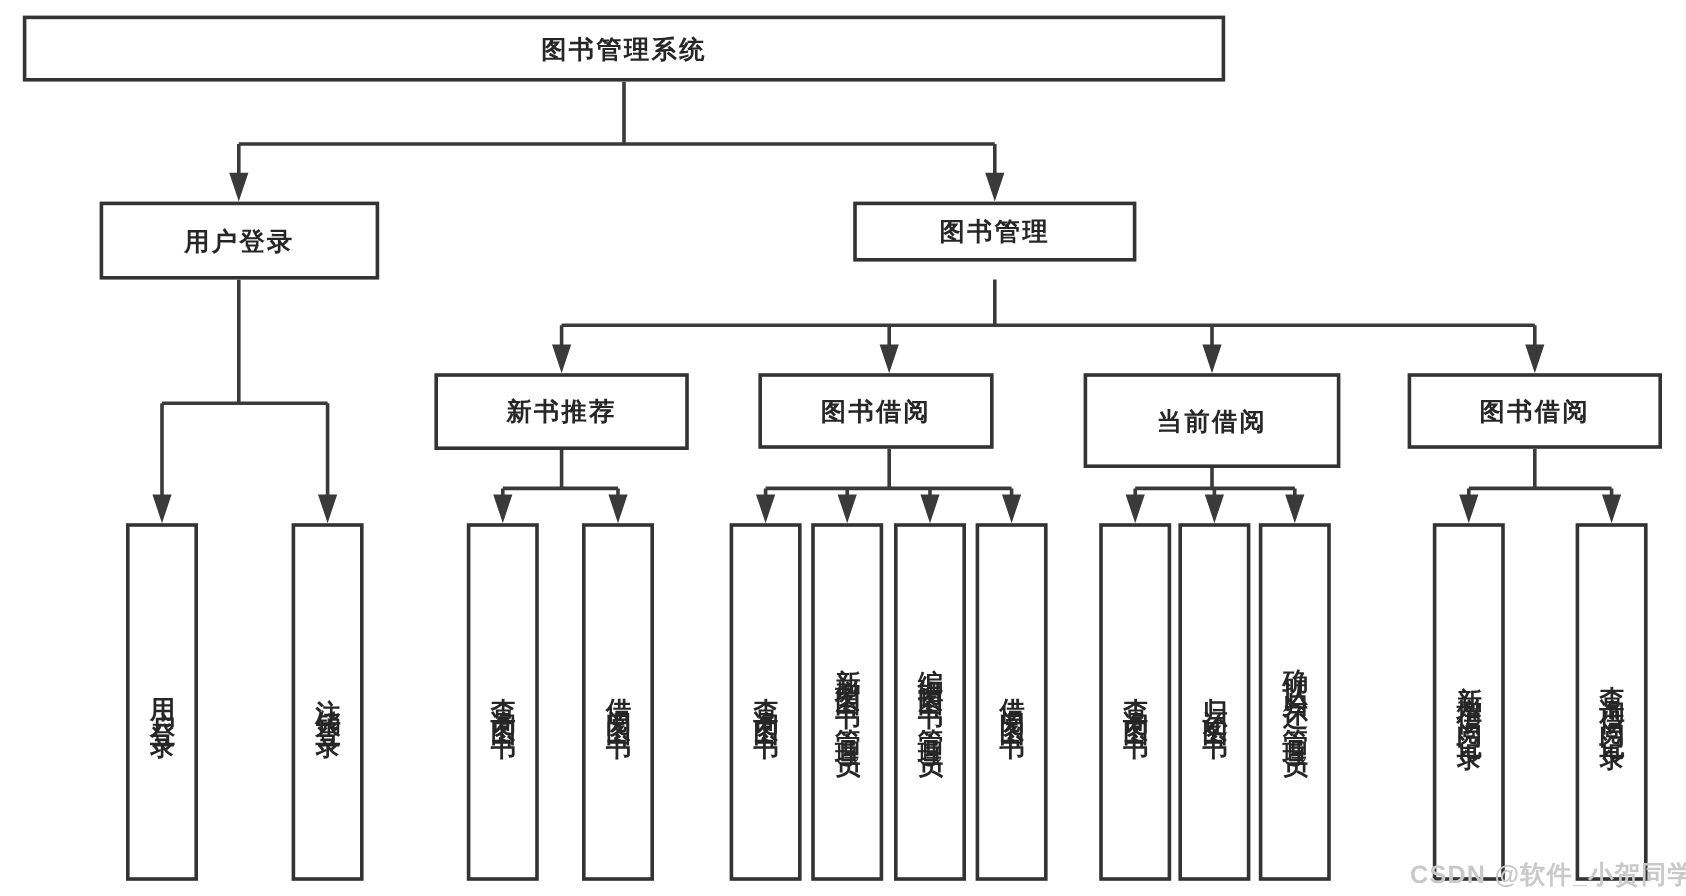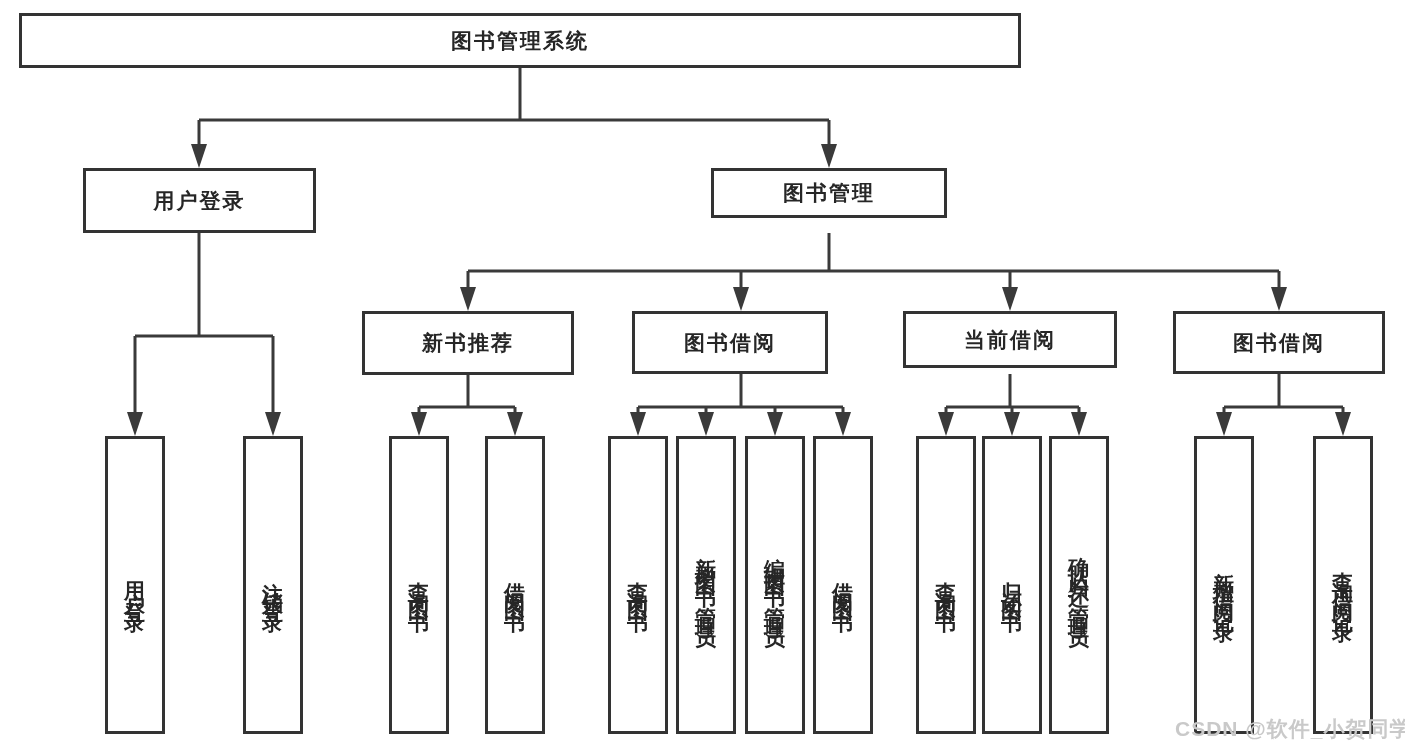--- a/index.html
+++ b/index.html
@@ -106,21 +106,21 @@
   <div class="node" style="left:711px;top:168px;width:236px;height:50px">
     <span>图书管理</span>
   </div>
 
   <div class="node" style="left:362px;top:311px;width:212px;height:64px">
     <span>新书推荐</span>
   </div>
   <div class="node" style="left:632px;top:311px;width:196px;height:63px">
     <span>图书借阅</span>
   </div>
-  <div class="node" style="left:903px;top:311px;width:214px;height:57px">
+  <div class="node" style="left:903px;top:311px;width:214px;height:79px">
     <span>当前借阅</span>
   </div>
   <div class="node" style="left:1173px;top:311px;width:212px;height:63px">
     <span>图书借阅</span>
   </div>
 
   <div class="node leaf" style="left:105px;top:436px;width:60px;height:298px">
     <span>用户登录</span>
   </div>
   <div class="node leaf" style="left:243px;top:436px;width:60px;height:298px">

